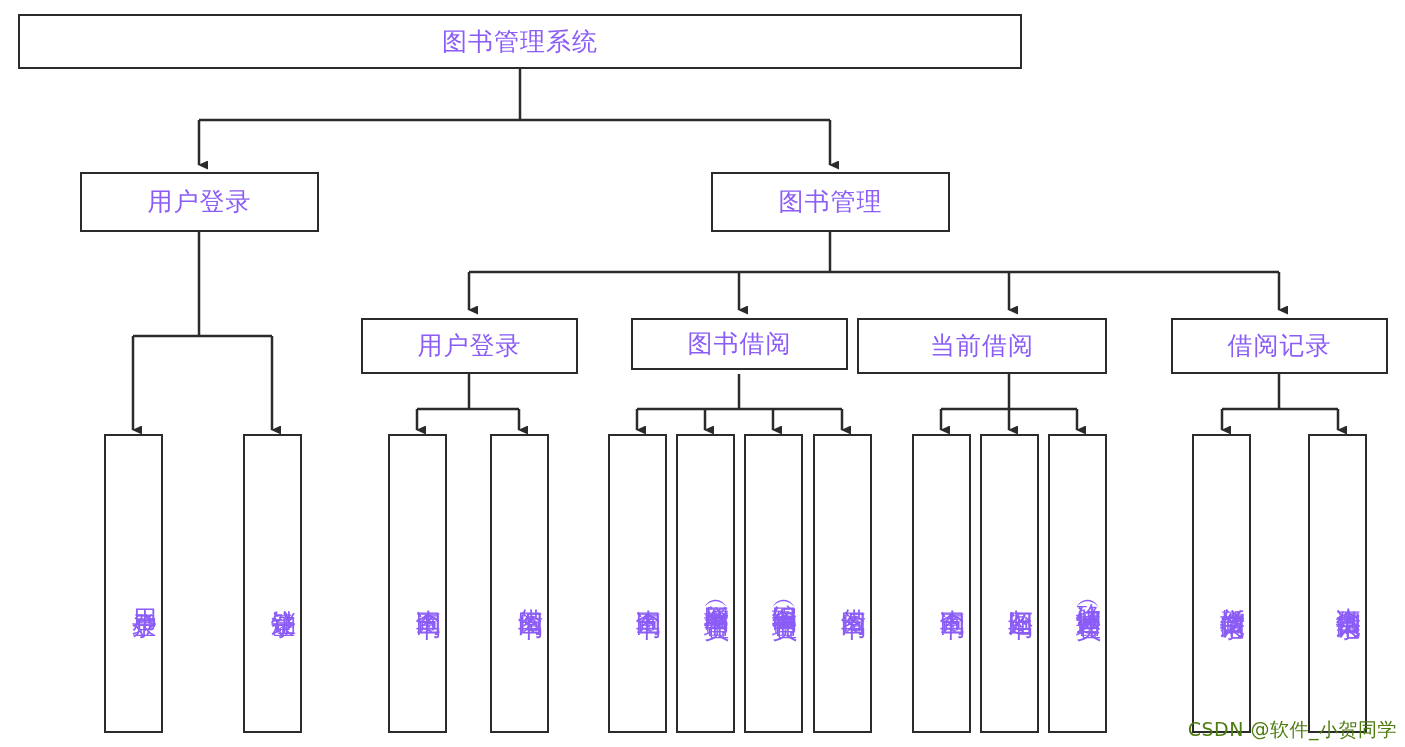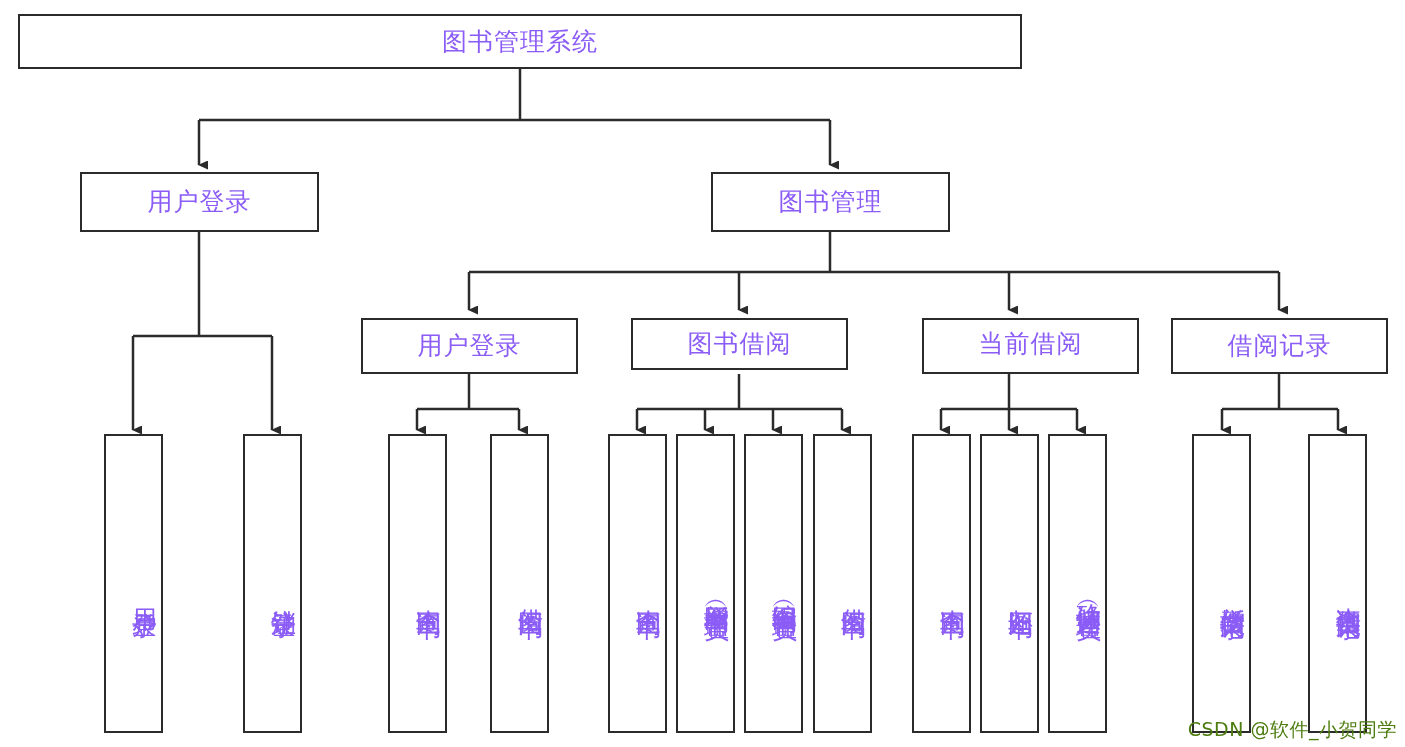--- a/index.html
+++ b/index.html
@@ -129,21 +129,21 @@
   <div class="node horiz" style="left:711px; top:172px; width:239px; height:60px;">
     <span>图书管理</span>
   </div>
 
   <div class="node horiz" style="left:361px; top:318px; width:217px; height:56px;">
     <span>用户登录</span>
   </div>
   <div class="node horiz" style="left:631px; top:318px; width:217px; height:52px;">
     <span>图书借阅</span>
   </div>
-  <div class="node horiz" style="left:922px; top:318px; width:217px; height:56px;font-family:Liberation Mono, monospace;">
+  <div class="node horiz" style="left:857px; top:318px; width:250px; height:56px;">
     <span>当前借阅</span>
   </div>
   <div class="node horiz" style="left:1171px; top:318px; width:217px; height:56px;align-items:center;">
     <span>借阅记录</span>
   </div>
 
   <div class="node vert" style="left:104px; top:434px; width:59px; height:299px;">
     <span class="vlabel">用户登录</span>
   </div>
   <div class="node vert" style="left:243px; top:434px; width:59px; height:299px;">

